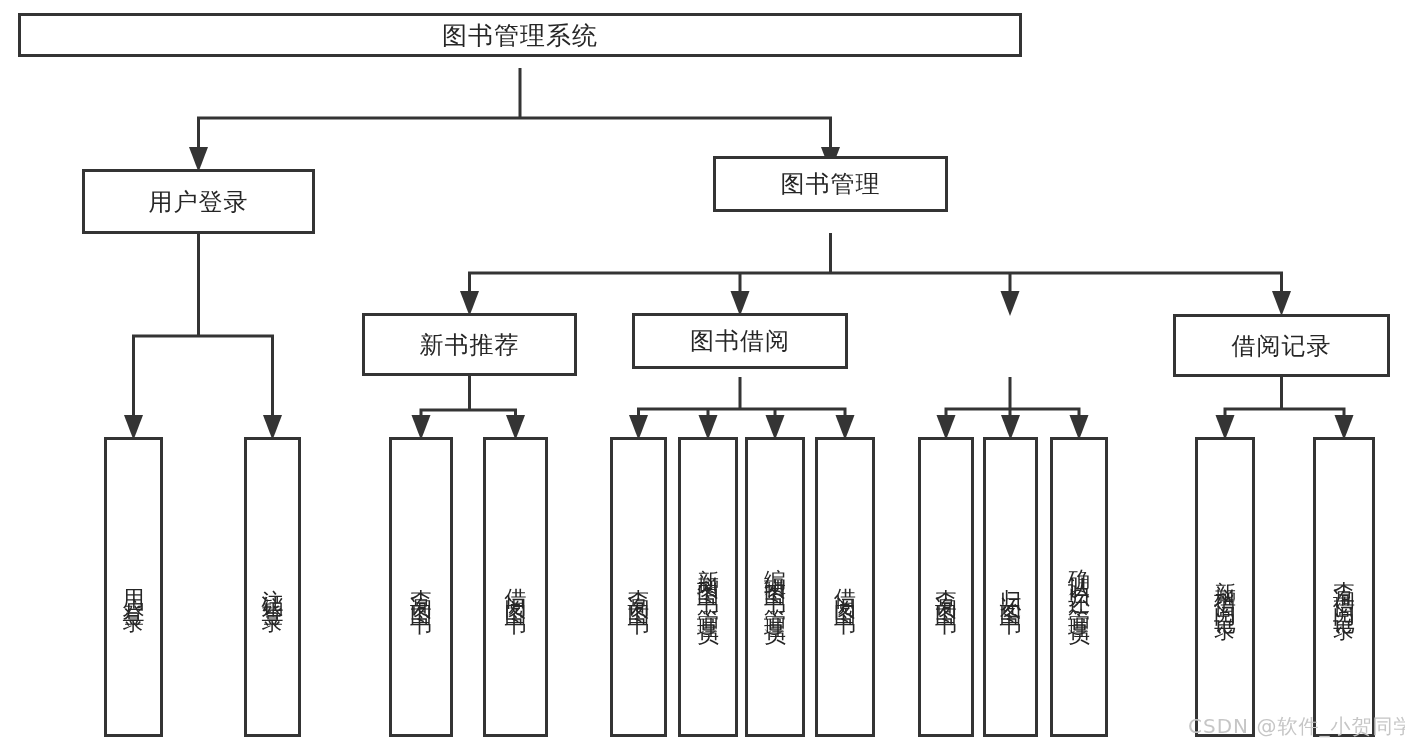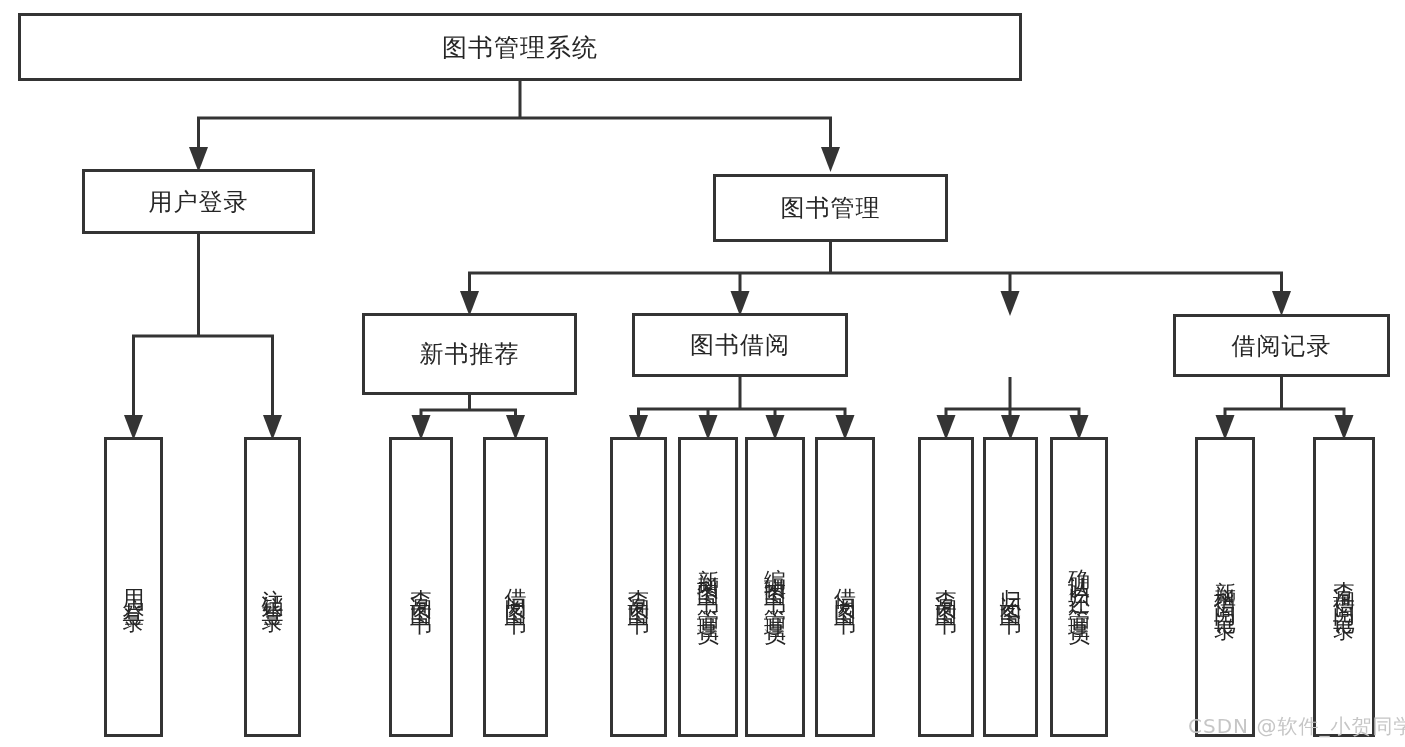--- a/index.html
+++ b/index.html
@@ -75,27 +75,27 @@
       <polygon points="1001,415 1020,415 1010.5,440"></polygon>
       <polygon points="1069.5,415 1088.5,415 1079,440"></polygon>
     </g>
     <g>
       <path d="M1281.5 377 V409 M1225 409 H1344 M1225 407.5 V418 M1344 407.5 V418"></path>
       <polygon points="1215.5,415 1234.5,415 1225,440"></polygon>
       <polygon points="1334.5,415 1353.5,415 1344,440"></polygon>
     </g>
   </svg>
 
-  <div class="node root" style="left:18px;top:13px;width:1004px;height:68px">图书管理系统</div>
+  <div class="node root" style="left:18px;top:13px;width:1004px;height:44px">图书管理系统</div>
 
   <div class="node" style="left:82px;top:169px;width:233px;height:65px">用户登录</div>
-  <div class="node" style="left:713px;top:174px;width:235px;height:68px">图书管理</div>
+  <div class="node" style="left:713px;top:156px;width:235px;height:56px">图书管理</div>
 
-  <div class="node" style="left:362px;top:313px;width:215px;height:82px">新书推荐</div>
-  <div class="node" style="left:632px;top:313px;width:216px;height:64px">图书借阅</div>
+  <div class="node" style="left:362px;top:313px;width:215px;height:63px">新书推荐</div>
+  <div class="node" style="left:632px;top:313px;width:216px;height:56px">图书借阅</div>
   <div class="node" style="left:1173px;top:314px;width:217px;height:63px">借阅记录</div>
 
   <div class="leaf" style="left:104px;top:437px;width:59px;height:300px">用户登录</div>
   <div class="leaf" style="left:244px;top:437px;width:57px;height:300px">注销登录</div>
 
   <div class="leaf" style="left:389px;top:437px;width:64px;height:300px">查询图书</div>
   <div class="leaf" style="left:483px;top:437px;width:65px;height:300px">借阅图书</div>
 
   <div class="leaf" style="left:610px;top:437px;width:57px;height:300px">查询图书</div>
   <div class="leaf" style="left:678px;top:437px;width:60px;height:300px">新增图书（管理员）</div>

